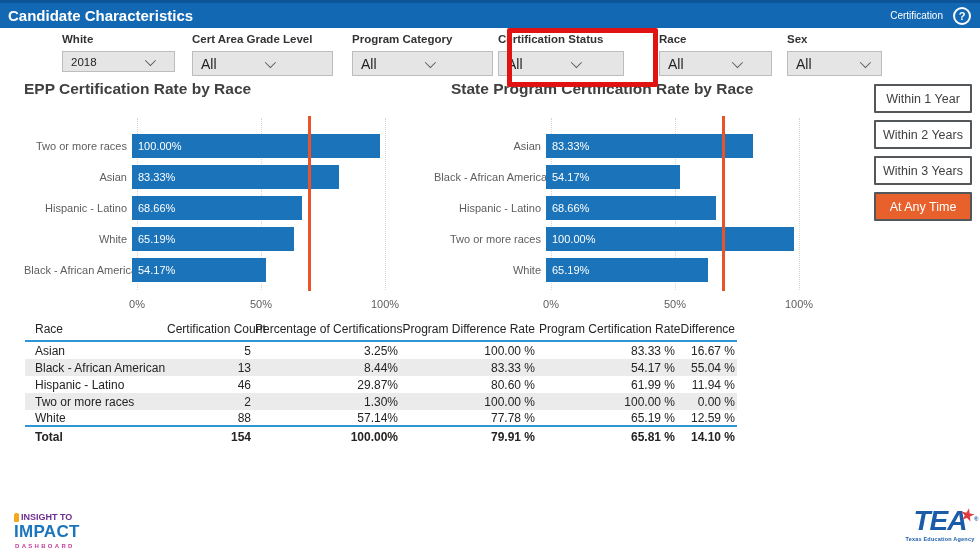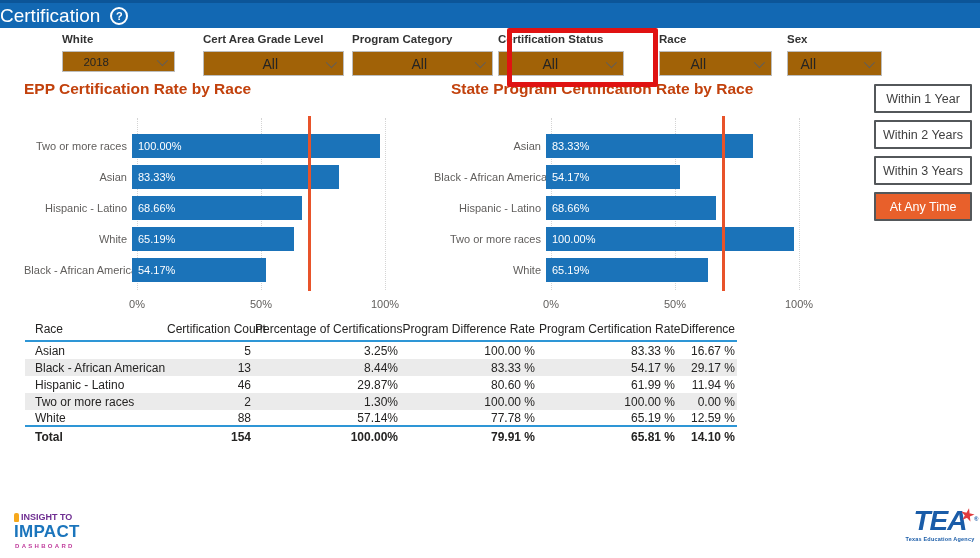--- a/index.html
+++ b/index.html
@@ -14,55 +14,55 @@
 
   
   .topbar {
     position: absolute; left: 0; top: 0; width: 980px; height: 28px;
     background: #1268B3; border-top: 3px solid #0C5598;
     display: flex; align-items: center; justify-content: space-between;
     color: #fff;
   }
   .topbar .title { font-size: 15px; font-weight: bold; padding-left: 8px; }
   .topbar .right { display: flex; align-items: center; gap: 10px; padding-right: 9px; }
-  .topbar .section { font-size: 19px; }
+  .topbar .section { font-size: 10px; }
   .help {
     width: 18px; height: 18px; border: 2px solid #fff; border-radius: 50%;
     display: flex; align-items: center; justify-content: center;
     font-size: 11px; font-weight: bold; color: #fff; cursor: pointer;
   }
 
   
   .filter { position: absolute; top: 33px; }
   .flabel { font-size: 11.5px; font-weight: 600; color: #333; margin-bottom: 6px; white-space: nowrap; }
   .dd {
-    height: 25px; border: 1px solid #bdbdbd; background: #a16207;
-    display: flex; align-items: center; justify-content: flex-end;
+    height: 25px; border: 1px solid #bdbdbd; background: #e5e5e5;
+    display: flex; align-items: center; justify-content: flex-start;
     padding: 0 9px 0 8px; cursor: pointer; gap: 48px;
   }
   .dval { font-size: 14px; color: #252423; }
   .chev {
     width: 8px; height: 8px; border-right: 1.6px solid #605E5C; border-bottom: 1.6px solid #605E5C;
     transform: rotate(45deg) translateY(-2px); flex: 0 0 auto;
   }
   .f0 { left: 62px; }  .f0 .dd { width: 113px; height: 21px; margin-top: 2px; }
   .f0 .dval { font-size: 11.5px; }
-  .f1 { left: 203px; } .f1 .dd { width: 141px; }
+  .f1 { left: 192px; } .f1 .dd { width: 141px; }
   .f2 { left: 352px; } .f2 .dd { width: 141px; }
   .f3 { left: 498px; } .f3 .dd { width: 126px; }
   .f4 { left: 659px; } .f4 .dd { width: 113px; }
   .f5 { left: 787px; } .f5 .dd { width: 95px; }
   .redbox {
     position: absolute; left: 507px; top: 28px; width: 151px; height: 59px;
     border: 5px solid #E01212; border-radius: 2px; pointer-events: none; z-index: 20;
   }
 
   
   .ctitle {
-    position: absolute; top: 80px; font-size: 15.5px; font-weight: 600; color: #c2410c;
+    position: absolute; top: 80px; font-size: 15.5px; font-weight: 600; color: #404040;
     white-space: nowrap;
   }
   #ctitle0 { left: 24px; } #ctitle1 { left: 451px; }
   .chart { position: absolute; top: 112px; width: 380px; height: 205px; }
   #chart0 { left: 24px; } #chart1 { left: 434px; }
   .overlay { position: absolute; top: 6px; height: 172px; width: 249px; }
   .gline { position: absolute; top: 0; bottom: 0; width: 0; border-left: 1px dotted #D4D4D4; }
   .rows { position: relative; padding-top: 18px; }
   .crow { display: flex; align-items: center; height: 31px; }
   .cat { font-size: 11px; color: #605E5C; text-align: right; padding-right: 5px; white-space: nowrap; flex: 0 0 auto; }
@@ -106,20 +106,21 @@
     letter-spacing: -1px; line-height: 28px; position: relative; display: inline-block;
   }
   .tea-star { position: absolute; right: -7px; top: -6px; color: #E03A3E; font-size: 15px; transform: rotate(12deg); font-style: normal; }
   .tea-reg { position: absolute; right: -11px; bottom: 2px; font-size: 6px; color: #1A5CA8; font-style: normal; }
   .tea-sub { font-size: 5.5px; font-weight: bold; color: #1A5CA8; margin-top: 1px; letter-spacing: 0.2px; white-space: nowrap; }
 </style>
 </head>
 <body>
 
 <div class="topbar">
+  <div class="title">Candidate Characteristics</div>
   <div class="right">
     <span class="section">Certification</span>
     <span class="help">?</span>
   </div>
 </div>
 
 <div class="filter f0">
   <div class="flabel">White</div>
   <div class="dd">
     <span class="dval">2018</span>
@@ -299,21 +300,21 @@
         <div class="cell num">100.00 %</div>
         <div class="cell num">83.33 %</div>
         <div class="cell num">16.67 %</div>
       </div>
       <div class="trow alt">
         <div class="cell race">Black - African American</div>
         <div class="cell num">13</div>
         <div class="cell num">8.44%</div>
         <div class="cell num">83.33 %</div>
         <div class="cell num">54.17 %</div>
-        <div class="cell num">29.17 %</div>
+        <div class="cell num">55.04 %</div>
       </div>
       <div class="trow">
         <div class="cell race">Hispanic - Latino</div>
         <div class="cell num">46</div>
         <div class="cell num">29.87%</div>
         <div class="cell num">80.60 %</div>
         <div class="cell num">61.99 %</div>
         <div class="cell num">11.94 %</div>
       </div>
       <div class="trow alt">

